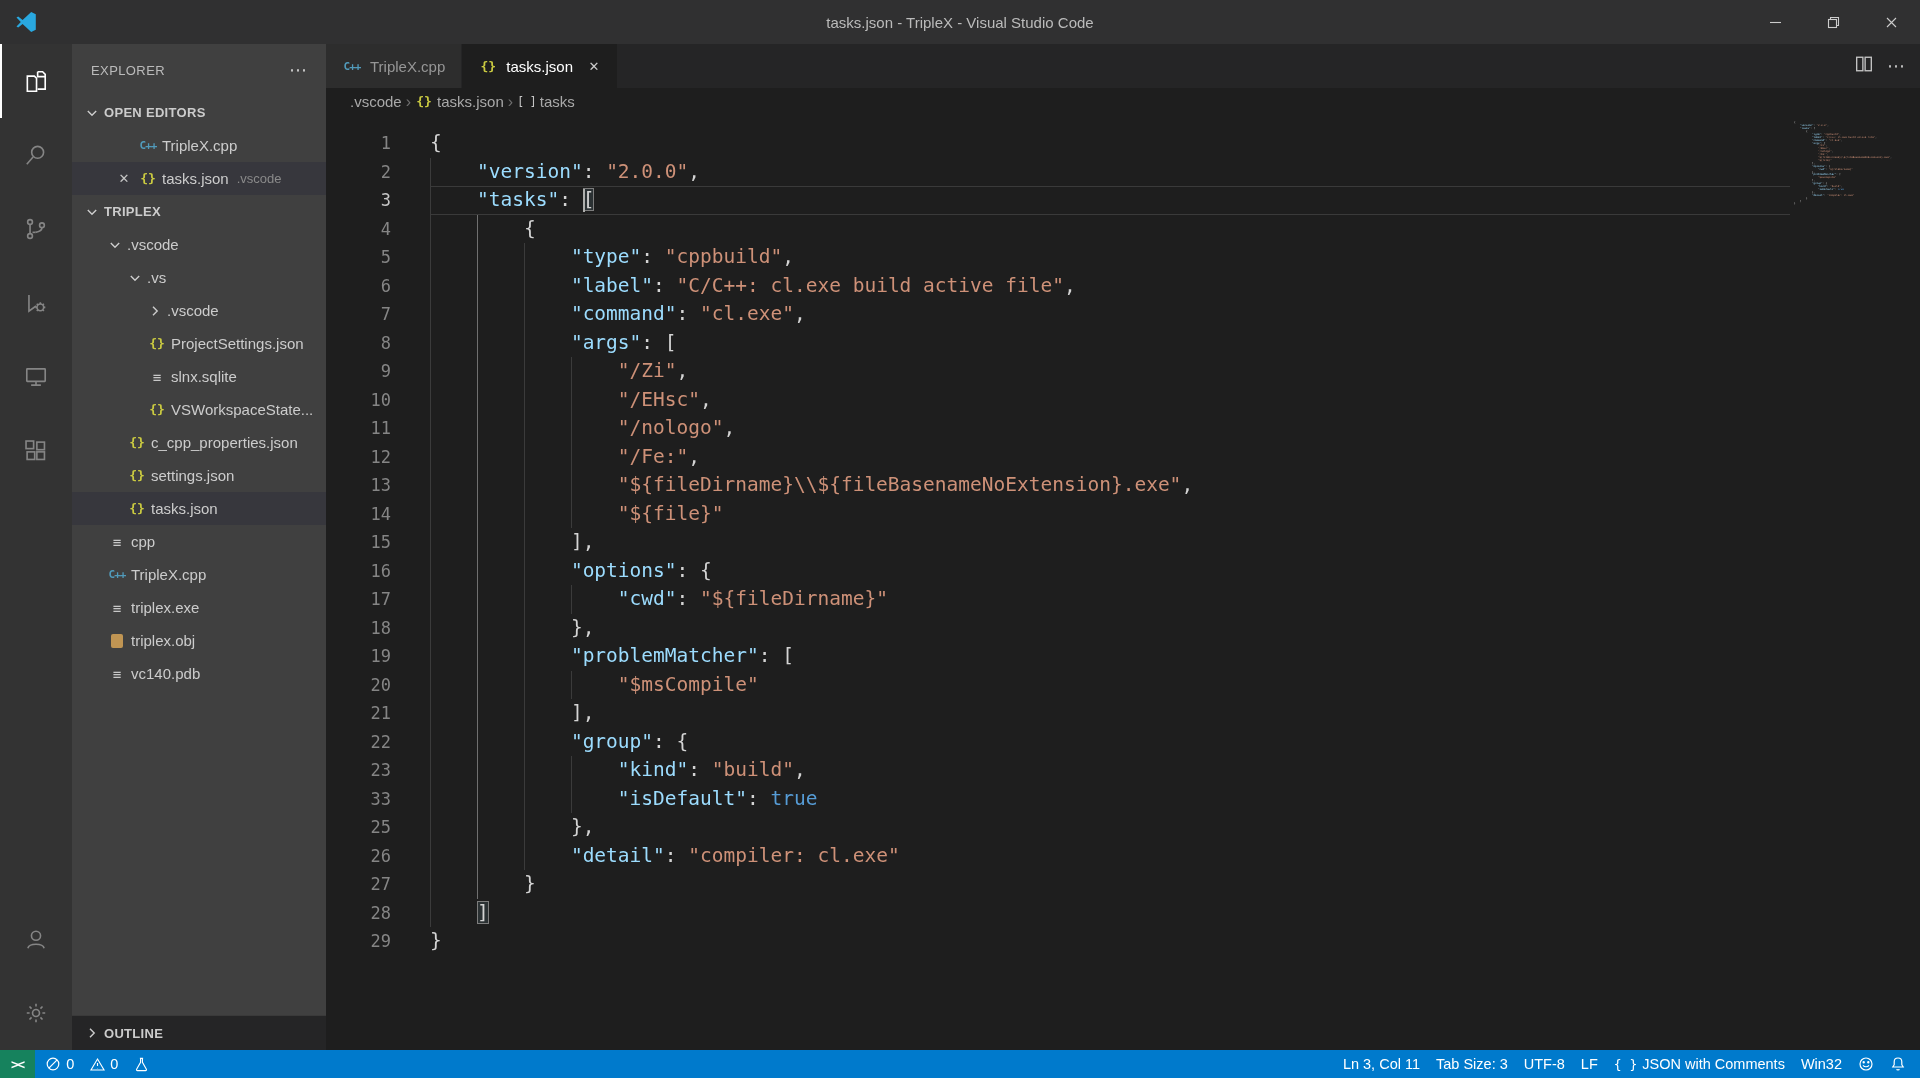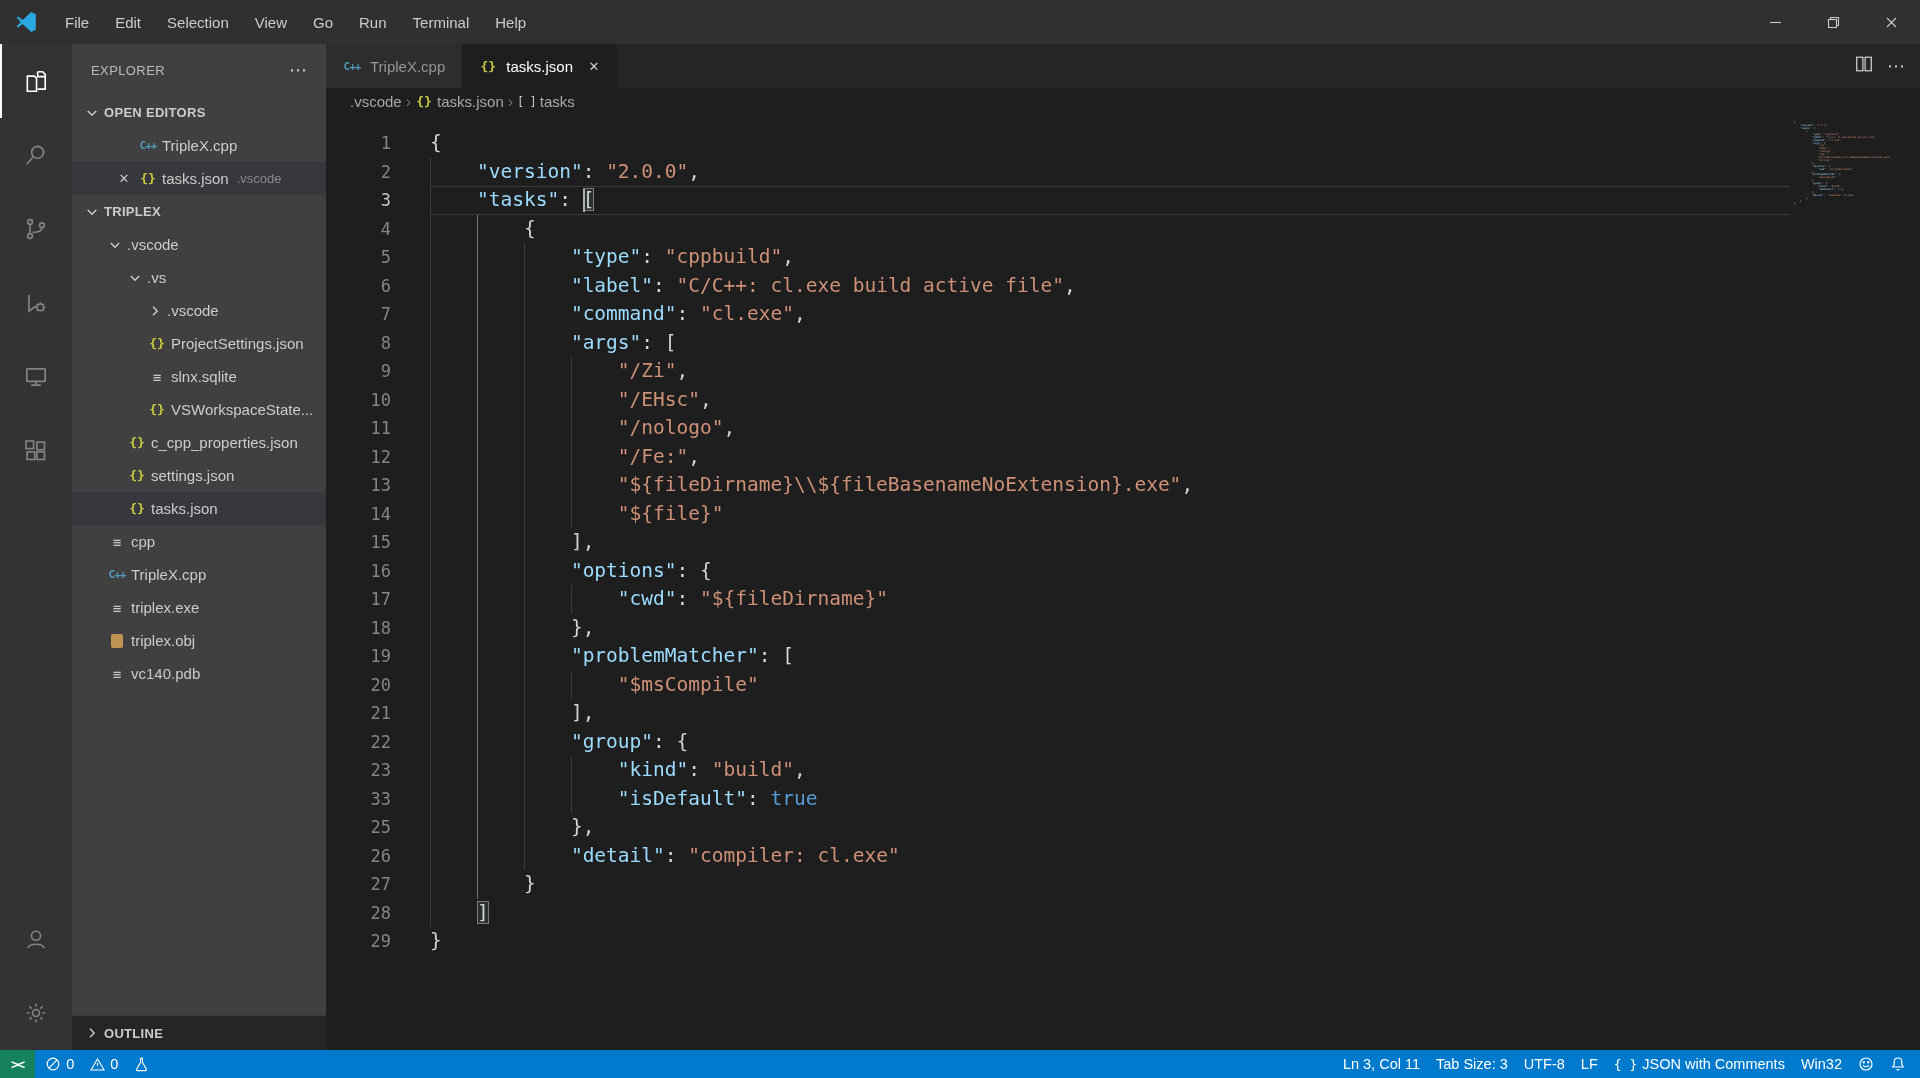--- a/index.html
+++ b/index.html
@@ -103,30 +103,21 @@
 <body>
 
 <div class="window">
 
   <header class="titlebar">
     <div class="logo">
       <svg width="24" height="24" viewBox="0 0 24 24">
           <path fill="#29a8e0" d="M17.2 2.1L8.6 10 4.2 6.6l-1.7.9L6.8 12l-4.3 4.5 1.7.9L8.6 14l8.6 7.9 4.6-2.2V4.3z"></path>
         </svg>
     </div>
-    <nav class="menubar" id="menubar">
-        <div class="menu-item">File</div>
-        <div class="menu-item">Edit</div>
-        <div class="menu-item">Selection</div>
-        <div class="menu-item">View</div>
-        <div class="menu-item">Go</div>
-        <div class="menu-item">Run</div>
-        <div class="menu-item">Terminal</div>
-        <div class="menu-item">Help</div>
-      </nav>
+    <div class="window-title">tasks.json - TripleX - Visual Studio Code</div>
     <div class="win-controls" id="win-controls">
         <div class="win-btn">
           <svg width="15" height="15" viewBox="0 0 15 15" stroke="currentColor" stroke-width="1.1">
             <path d="M2 7.5h11"></path>
           </svg>
         </div>
         <div class="win-btn">
           <svg width="15" height="15" viewBox="0 0 15 15" fill="none" stroke="currentColor" stroke-width="1.1">
             <rect x="2.5" y="4.5" width="8" height="8"></rect>
             <path d="M4.5 4.5v-2h8v8h-2"></path>

